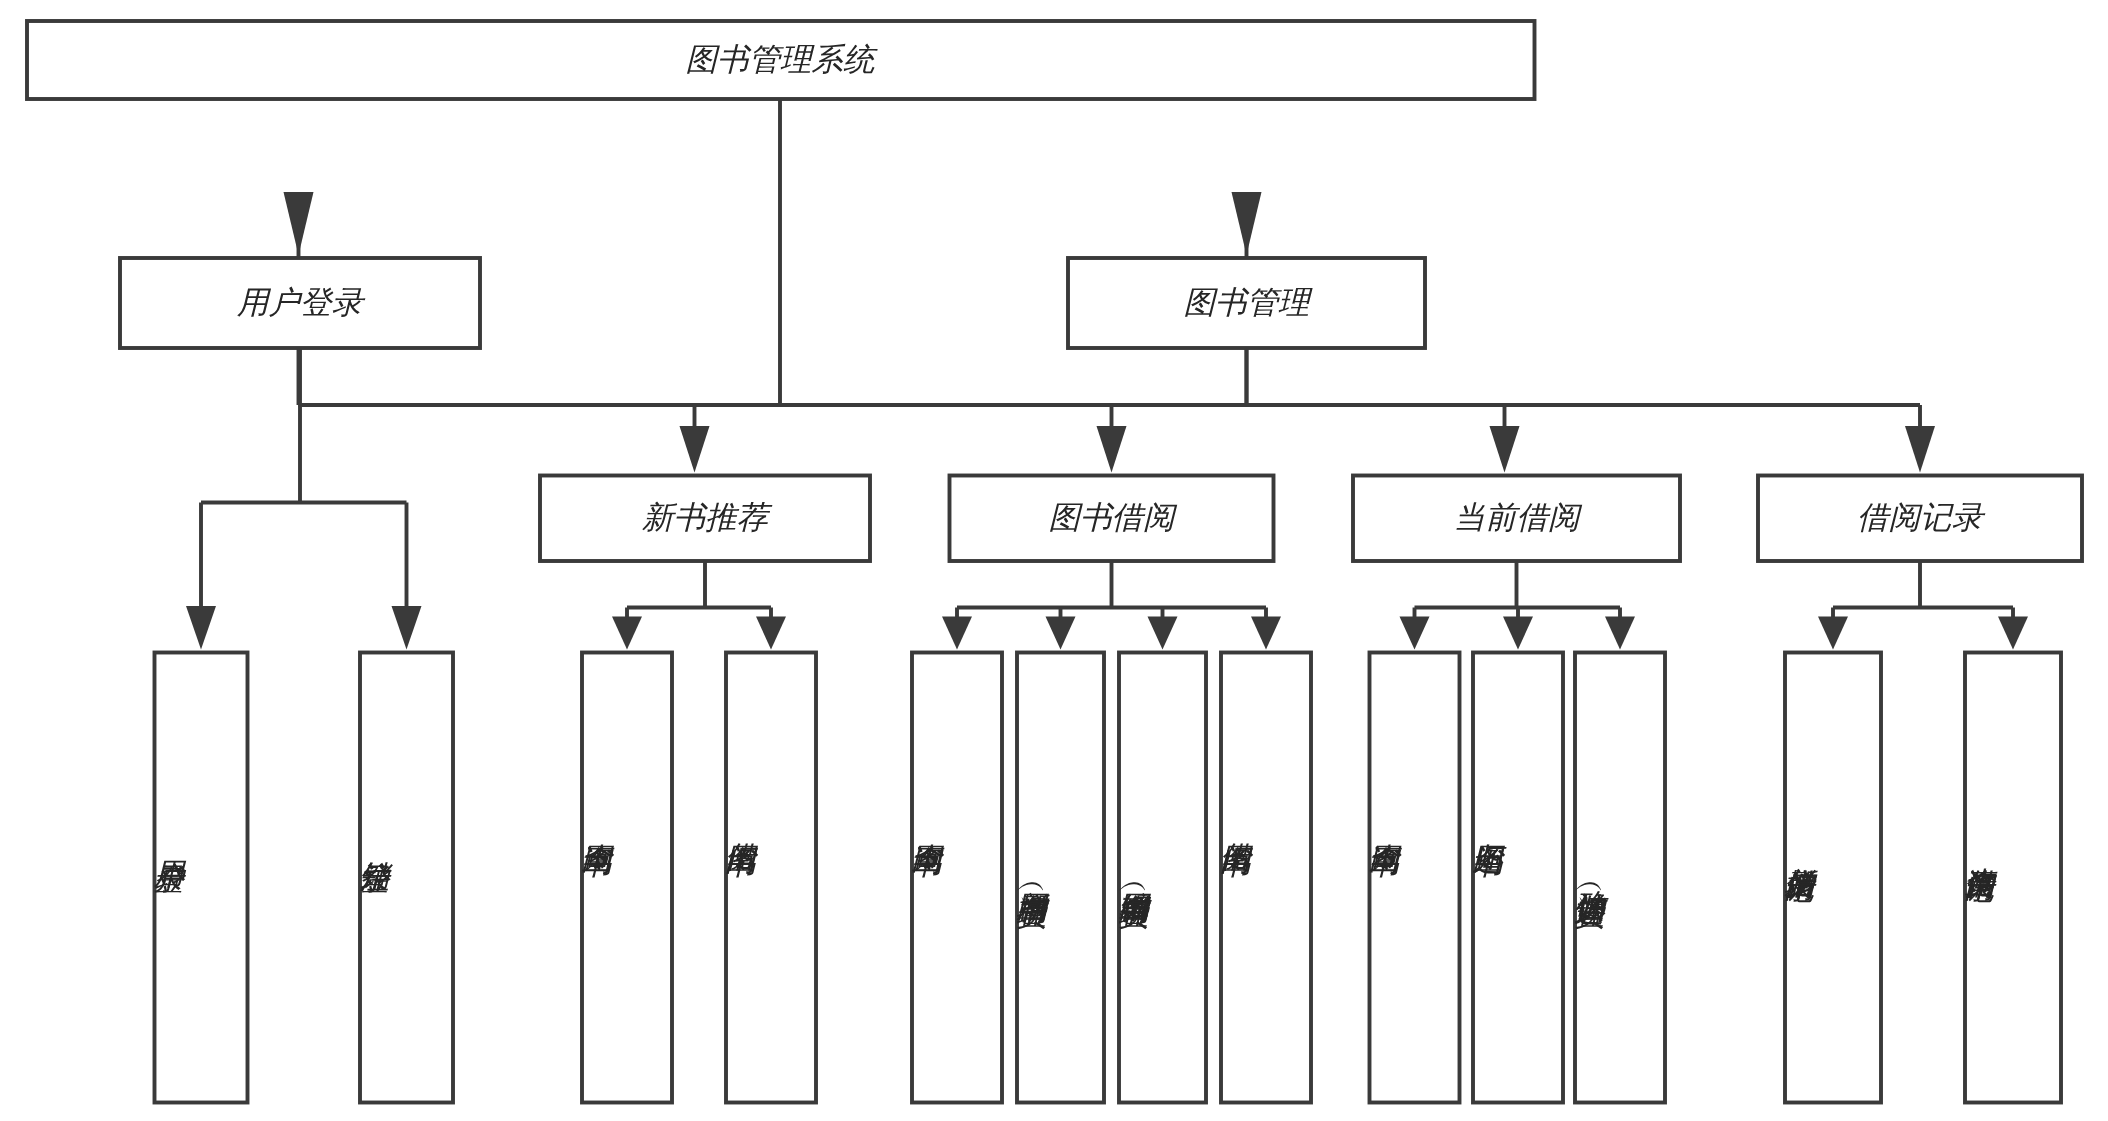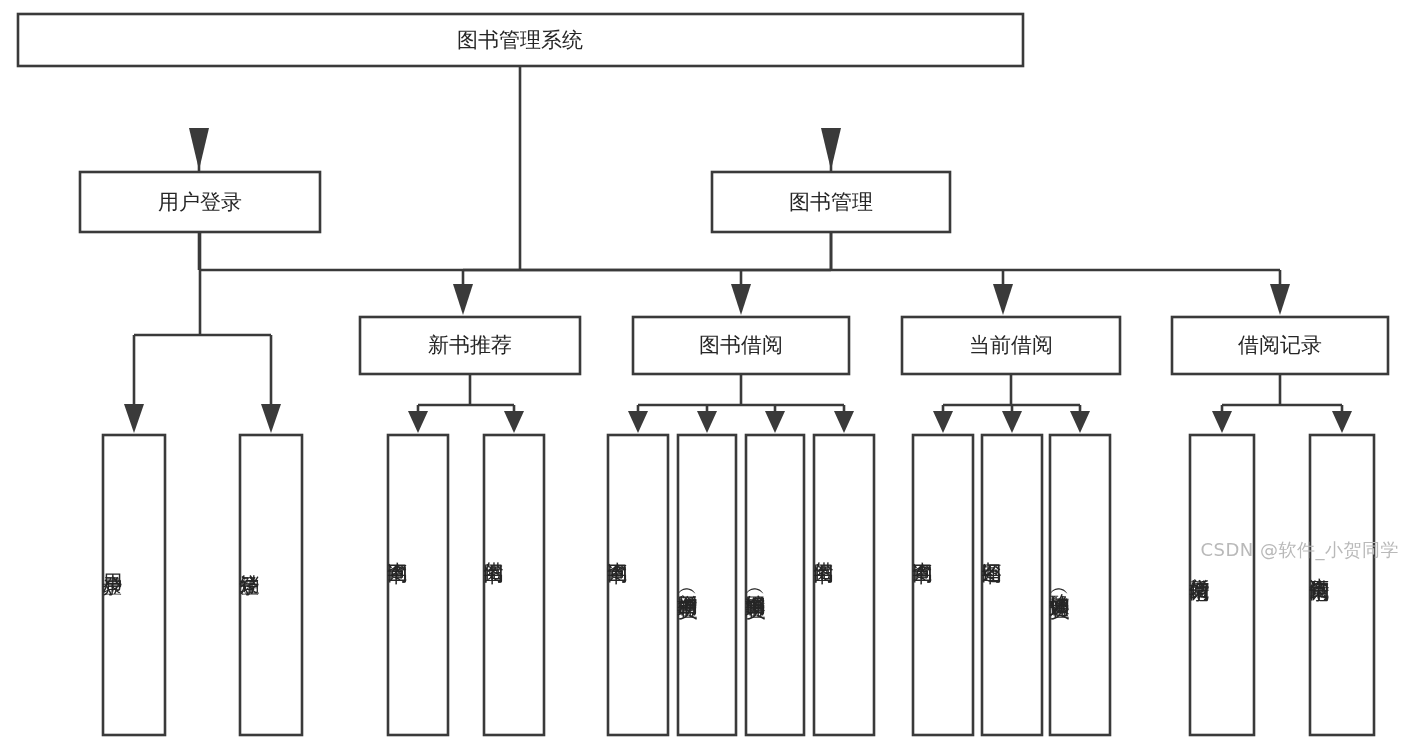--- a/index.html
+++ b/index.html
@@ -1,20 +1,20 @@
 <!DOCTYPE html>
 <html><head>
 <meta charset="utf-8">
 <style>
   html,body{margin:0;padding:0;background:#ffffff;}
   body{
     font-family:"DejaVu Sans","Liberation Sans",sans-serif;
     width:1405px;height:747px;overflow:hidden;
   }
-  #diagram-root{position:relative;width:1405px;height:566px;background:#fff;}
+  #diagram-root{position:relative;width:1405px;height:566px;background:#fff;font-style:italic;}
   svg#tree{position:absolute;left:0;top:0;width:1405px;height:747px;display:block;}
   .node-box{fill:#ffffff;stroke:#3a3a3a;stroke-width:2.6;}
   .conn{stroke:#3a3a3a;stroke-width:2.6;fill:none;stroke-linecap:butt;}
   .arrow-head{fill:#3a3a3a;stroke:none;}
   .node-label{
     font-family:"DejaVu Sans","Liberation Sans",sans-serif;
     font-size:21px;fill:#262626;
     text-anchor:middle;dominant-baseline:middle;
   }
   .leaf-label-wrap{
@@ -188,14 +188,13 @@
   <div class="leaf-label-wrap" style="left:608px;top:435px;width:60px;height:225px;">查询图书</div>
   <div class="leaf-label-wrap" style="left:678px;top:440px;width:58px;height:285px;">新增图书（管理员）</div>
   <div class="leaf-label-wrap" style="left:746px;top:440px;width:58px;height:285px;">编辑图书（管理员）</div>
   <div class="leaf-label-wrap" style="left:814px;top:435px;width:60px;height:225px;">借阅图书</div>
   <div class="leaf-label-wrap" style="left:913px;top:435px;width:60px;height:225px;">查询图书</div>
   <div class="leaf-label-wrap" style="left:982px;top:435px;width:60px;height:225px;">归还图书</div>
   <div class="leaf-label-wrap" style="left:1050px;top:440px;width:60px;height:285px;">确认归还（管理员）</div>
   <div class="leaf-label-wrap" style="left:1190px;top:440px;width:64px;height:250px;">新增借阅记录</div>
   <div class="leaf-label-wrap" style="left:1310px;top:440px;width:64px;height:250px;">查询借阅记录</div>
 
-  <div class="watermark">CSDN @软件_小贺同学</div>
 </div>
 
 </body></html>

